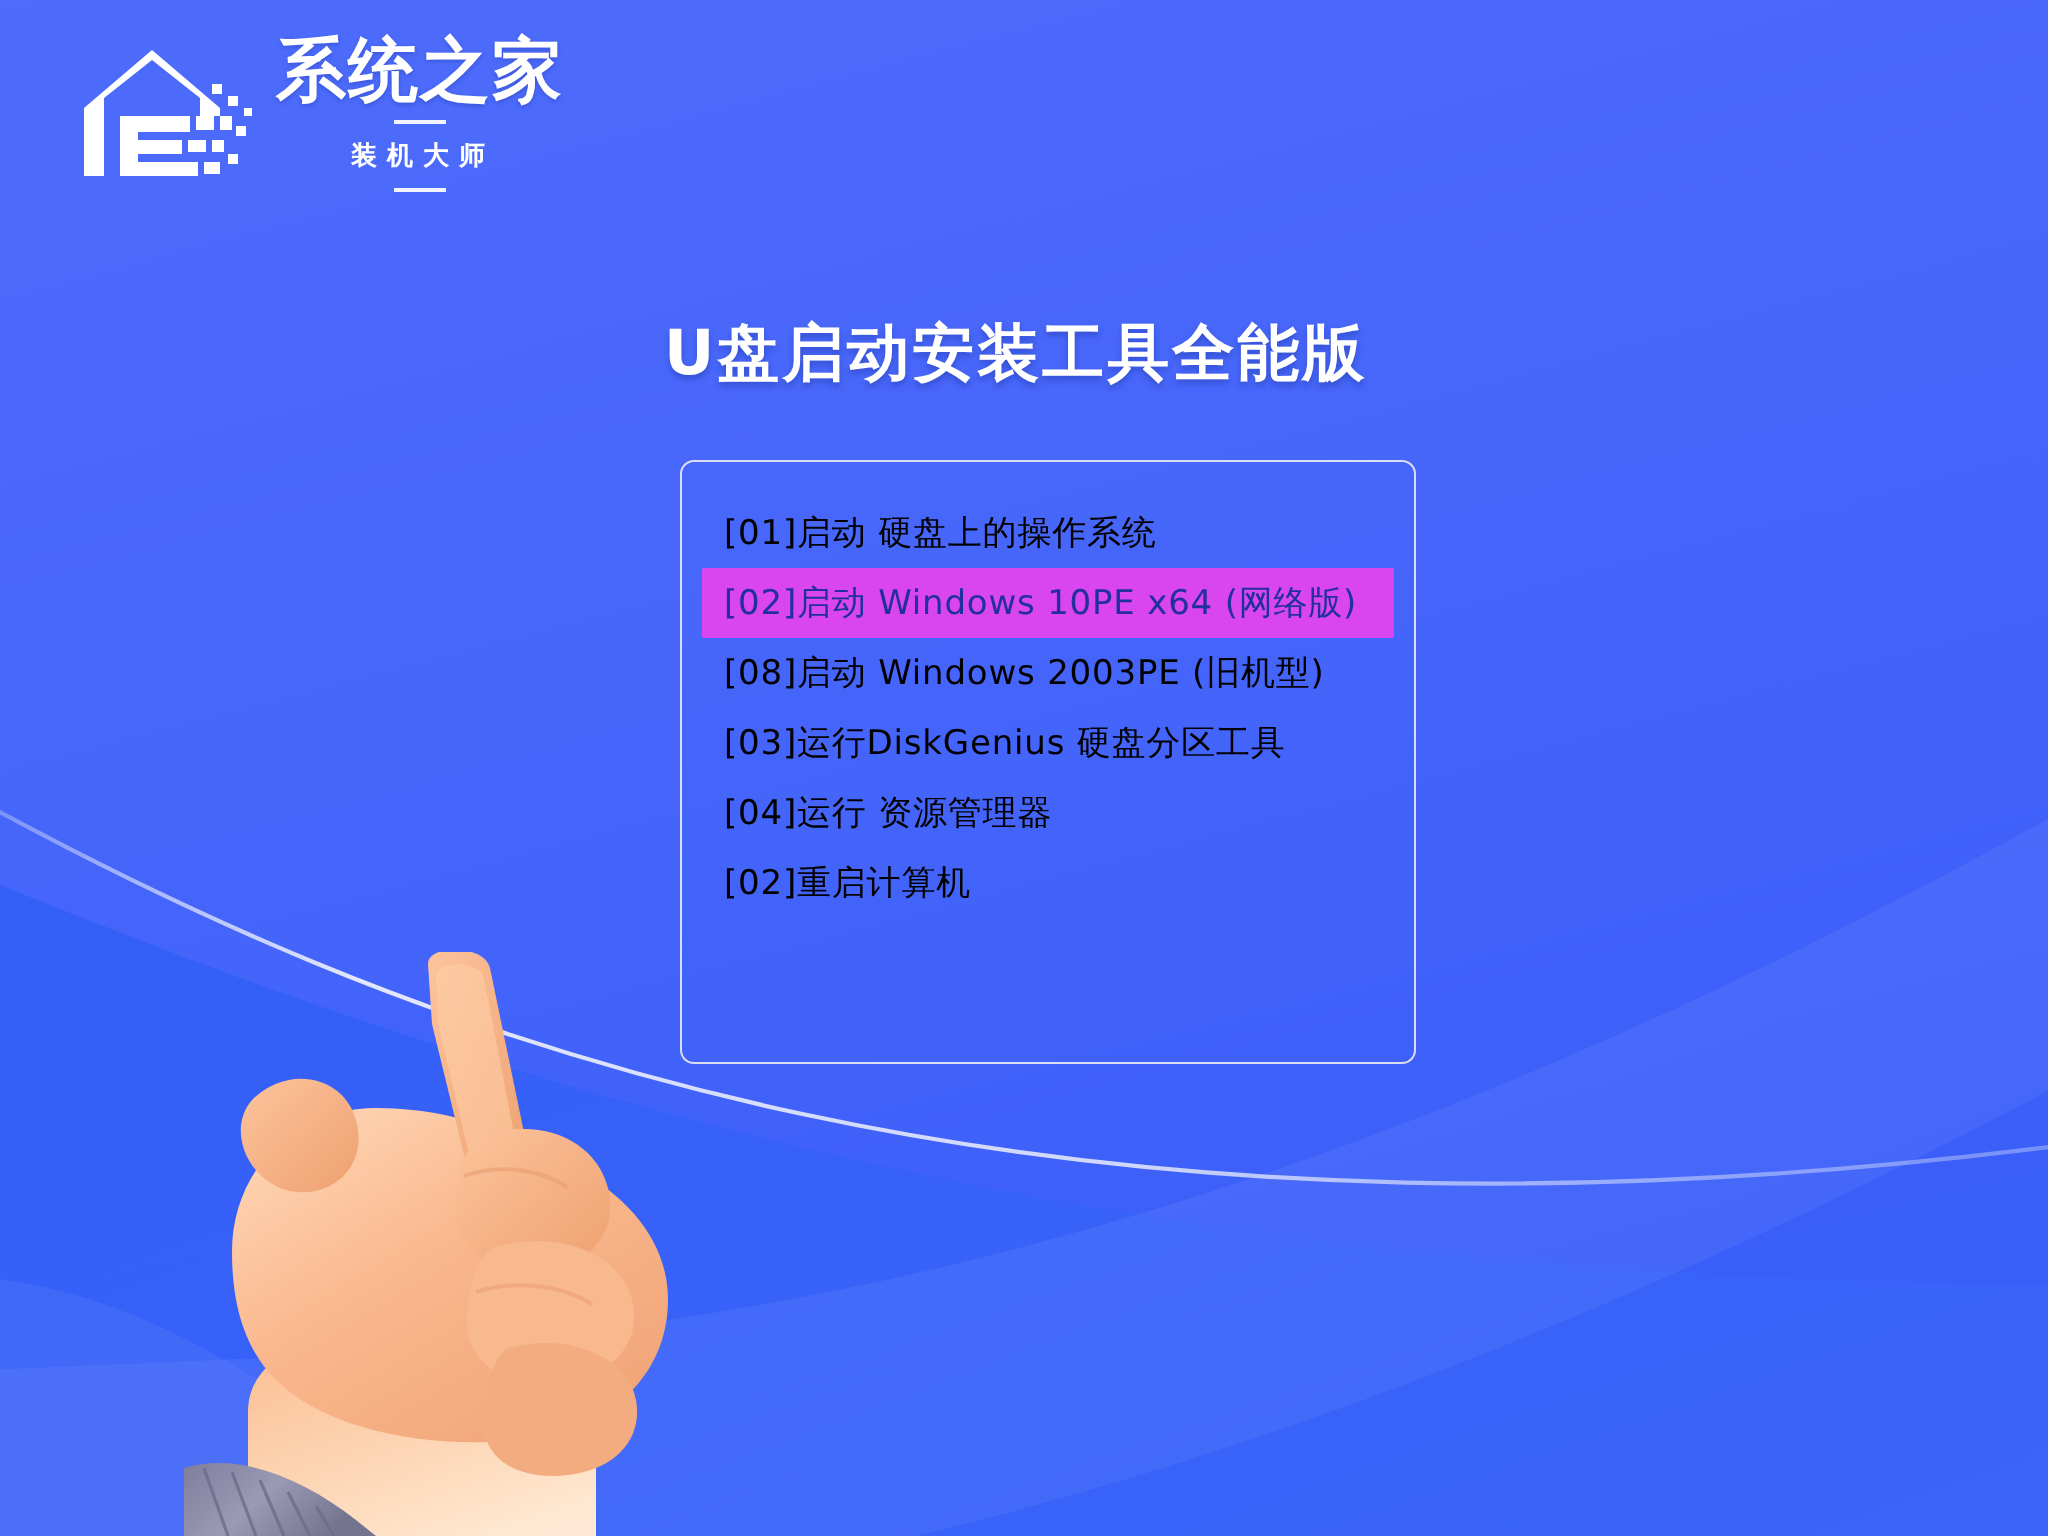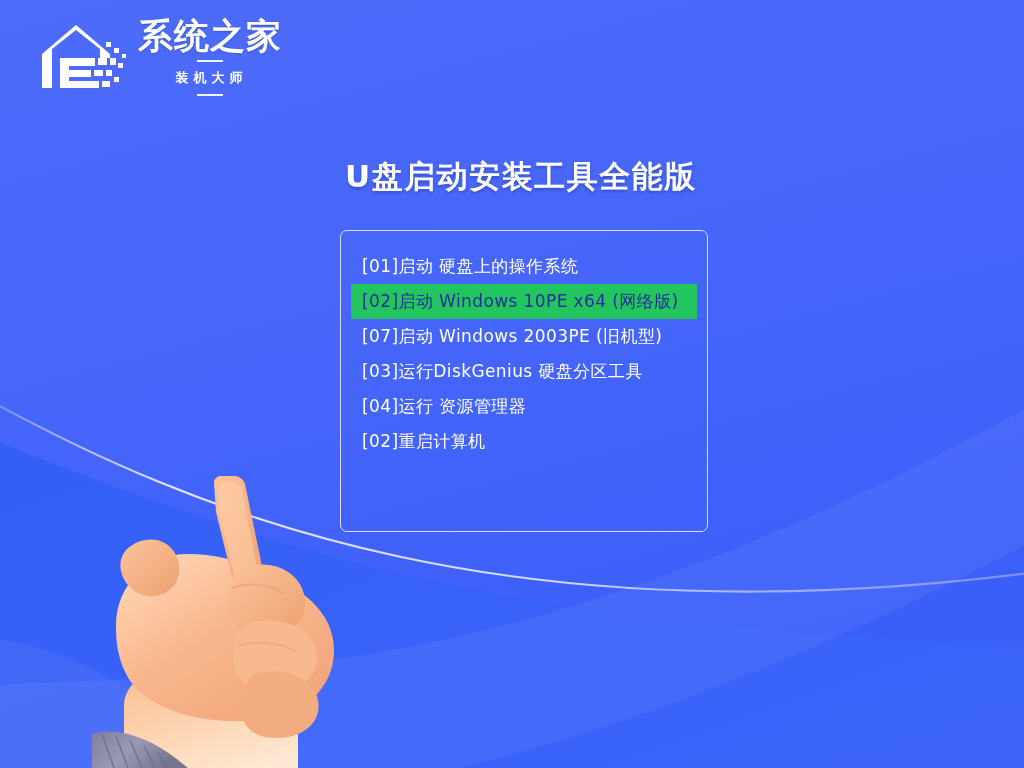--- a/index.html
+++ b/index.html
@@ -55,21 +55,21 @@
     color:#ffffff;
     font-size:13px;
     letter-spacing:5px;
     font-weight:bold;
     white-space:nowrap;
     padding-left:3px;
   }
   
   #headline {
     position:absolute;
-    left:345px; top:156px;
+    left:332px; top:156px;
     color:#ffffff;
     font-size:31px;
     font-weight:bold;
     letter-spacing:1.5px;
     white-space:nowrap;
     text-shadow:0 2px 3px rgba(15,35,130,.35);
     z-index:6;
   }
   
   #menu-panel {
@@ -80,28 +80,28 @@
     border-radius:7px;
     z-index:6;
     padding:18px 0 0 0;
   }
   .menu-list { list-style:none; }
   .menu-item {
     height:35px;
     display:flex; align-items:center;
     padding:0 10px 0 11px;
     margin:0 10px;
-    color:#ffffff;
+    color:#000000;
     font-size:17px;
     letter-spacing:.4px;
     white-space:nowrap;
     border-radius:1px;
   }
   .menu-item.selected {
-    background:#22c55e;
+    background:#d946ef;
     color:#22309b;
   }
   
   #hand {
     position:absolute;
     left:92px; top:476px;
     width:300px; height:292px;
     z-index:5;
   }
 </style>
@@ -180,21 +180,21 @@
       </div>
     </div>
   </div>
 
   <div id="headline">U盘启动安装工具全能版</div>
 
   <div id="menu-panel">
     <ul class="menu-list">
       <li class="menu-item">[01]启动 硬盘上的操作系统</li>
       <li class="menu-item selected">[02]启动 Windows 10PE x64 (网络版)</li>
-      <li class="menu-item">[07]启动 Windows 2003PE (旧机型)</li>
+      <li class="menu-item">[08]启动 Windows 2003PE (旧机型)</li>
       <li class="menu-item">[03]运行DiskGenius 硬盘分区工具</li>
       <li class="menu-item">[04]运行 资源管理器</li>
       <li class="menu-item">[02]重启计算机</li>
     </ul>
   </div>
 
   <svg id="hand" viewBox="0 0 300 292" aria-hidden="true">
     <defs>
       <linearGradient id="skinA" x1="0.1" y1="0" x2="0.9" y2="1">
         <stop offset="0%" stop-color="#ffd7b6"></stop>

